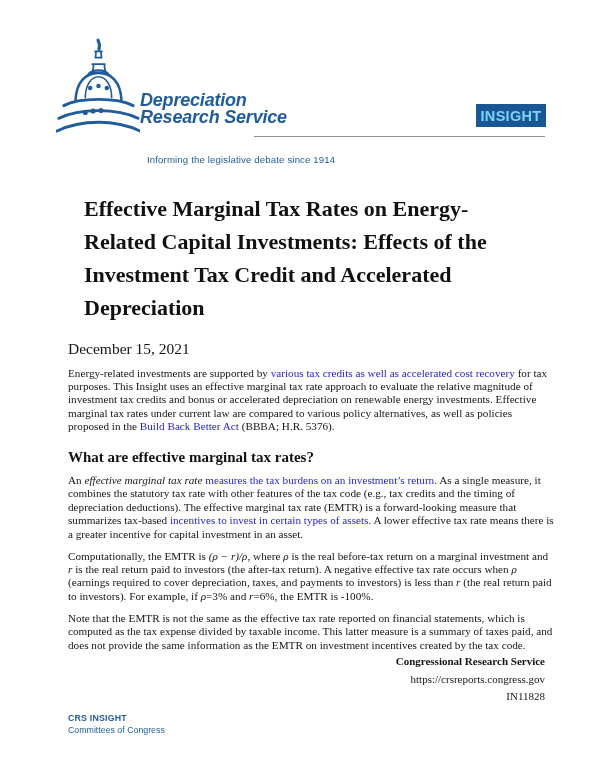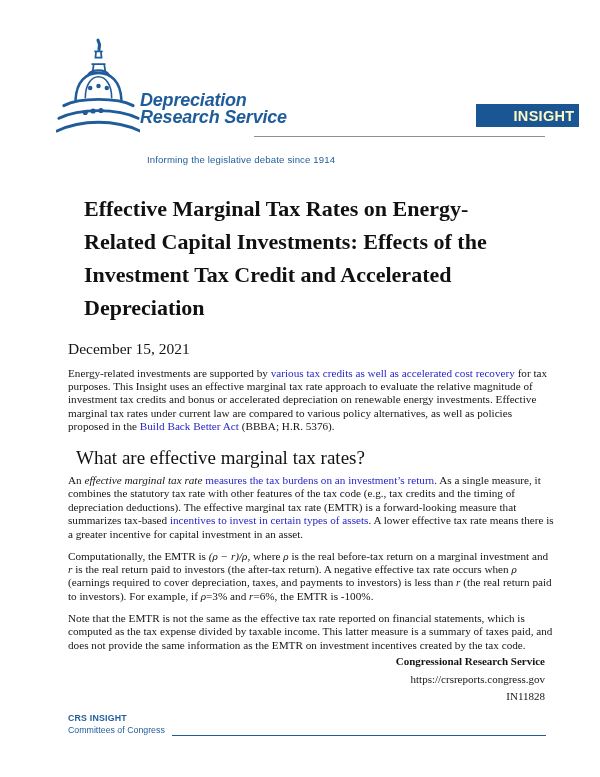--- a/index.html
+++ b/index.html
@@ -22,49 +22,49 @@
     white-space:nowrap;
   }
   .tagline{
     position:absolute;left:147px;top:126px;
     font-family:"Liberation Sans",sans-serif;font-size:9.6px;letter-spacing:0.15px;
     color:var(--blue);white-space:nowrap;margin-top:28px;
   }
   .header-rule{position:absolute;left:254px;top:136px;width:291px;height:1px;background:#8f8f8f;}
   .badge{
     position:absolute;left:476px;top:104px;width:70px;height:23px;
-    background:#1A5693;color:#fef9c3;
+    background:#1A5693;color:#7dd3fc;
     font-family:"Liberation Sans",sans-serif;font-weight:bold;font-size:14.5px;
-    display:flex;align-items:center;justify-content:center;letter-spacing:0.3px;padding-left:33px;
+    display:flex;align-items:center;justify-content:center;letter-spacing:0.3px;
   }
 
   
   .doc{position:absolute;left:68px;top:176px;width:486px;}
   .title{font-size:22px;line-height:33px;font-weight:bold;color:#111;margin:16px;}
   .date{margin-top:14px;font-size:15.5px;}
   .doc p{margin:8.5px 0 0;font-size:11.2px;line-height:13.4px;}
-  .doc h2{margin:15px 8px 0;font-size:19px;line-height:17px;font-weight:normal;color:#111;}
+  .doc h2{margin:15px 0 0;font-size:15px;line-height:17px;font-weight:bold;color:#111;}
   .doc a{color:var(--link);text-decoration:none;cursor:pointer;text-align:center;}
   .doc em{font-style:italic;}
 
   
   .doc-footer{
     position:absolute;right:55px;top:653px;text-align:right;
     font-size:11px;line-height:17.7px;color:var(--ink);
   }
   .doc-footer .org{font-weight:bold;}
 
   
   .bottom{
     position:absolute;left:68px;top:712px;width:478px;
     font-family:"Liberation Sans",sans-serif;font-size:8.8px;line-height:12px;
     color:var(--blue);
   }
   .bottom .label{font-weight:bold;letter-spacing:0.2px;}
-  .rule-row{display:flex;align-items:flex-end;}
+  .rule-row{display:flex;align-items:flex-start;flex-direction:column;}
   .rule-row .rule{flex:1;height:1px;background:var(--blue);margin-left:7px;margin-top:1px;}
 </style>
 </head>
 <body>
 
 <div class="page">
 
   <div class="dome">
     <svg viewBox="0 0 86 106" width="84" height="106" aria-hidden="true">
       <g fill="none" stroke="#1F5C99" stroke-linecap="round">

